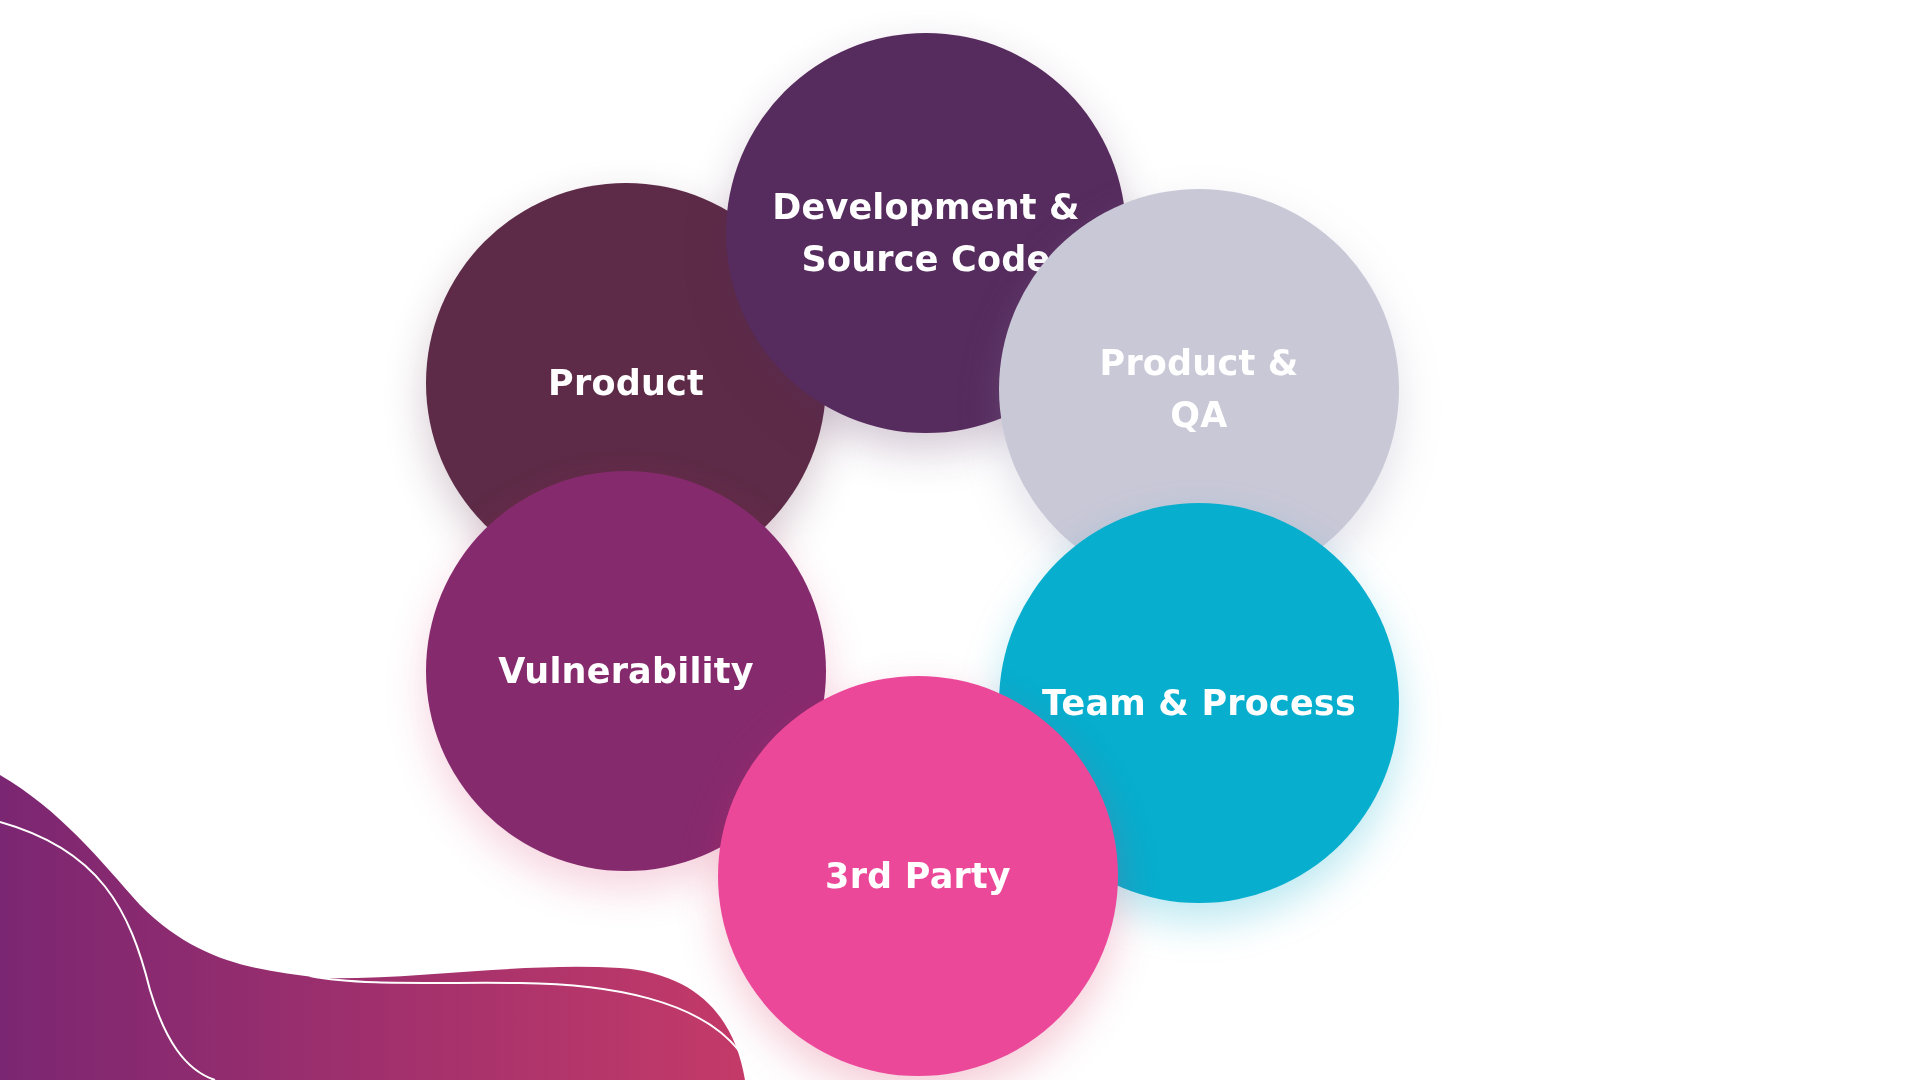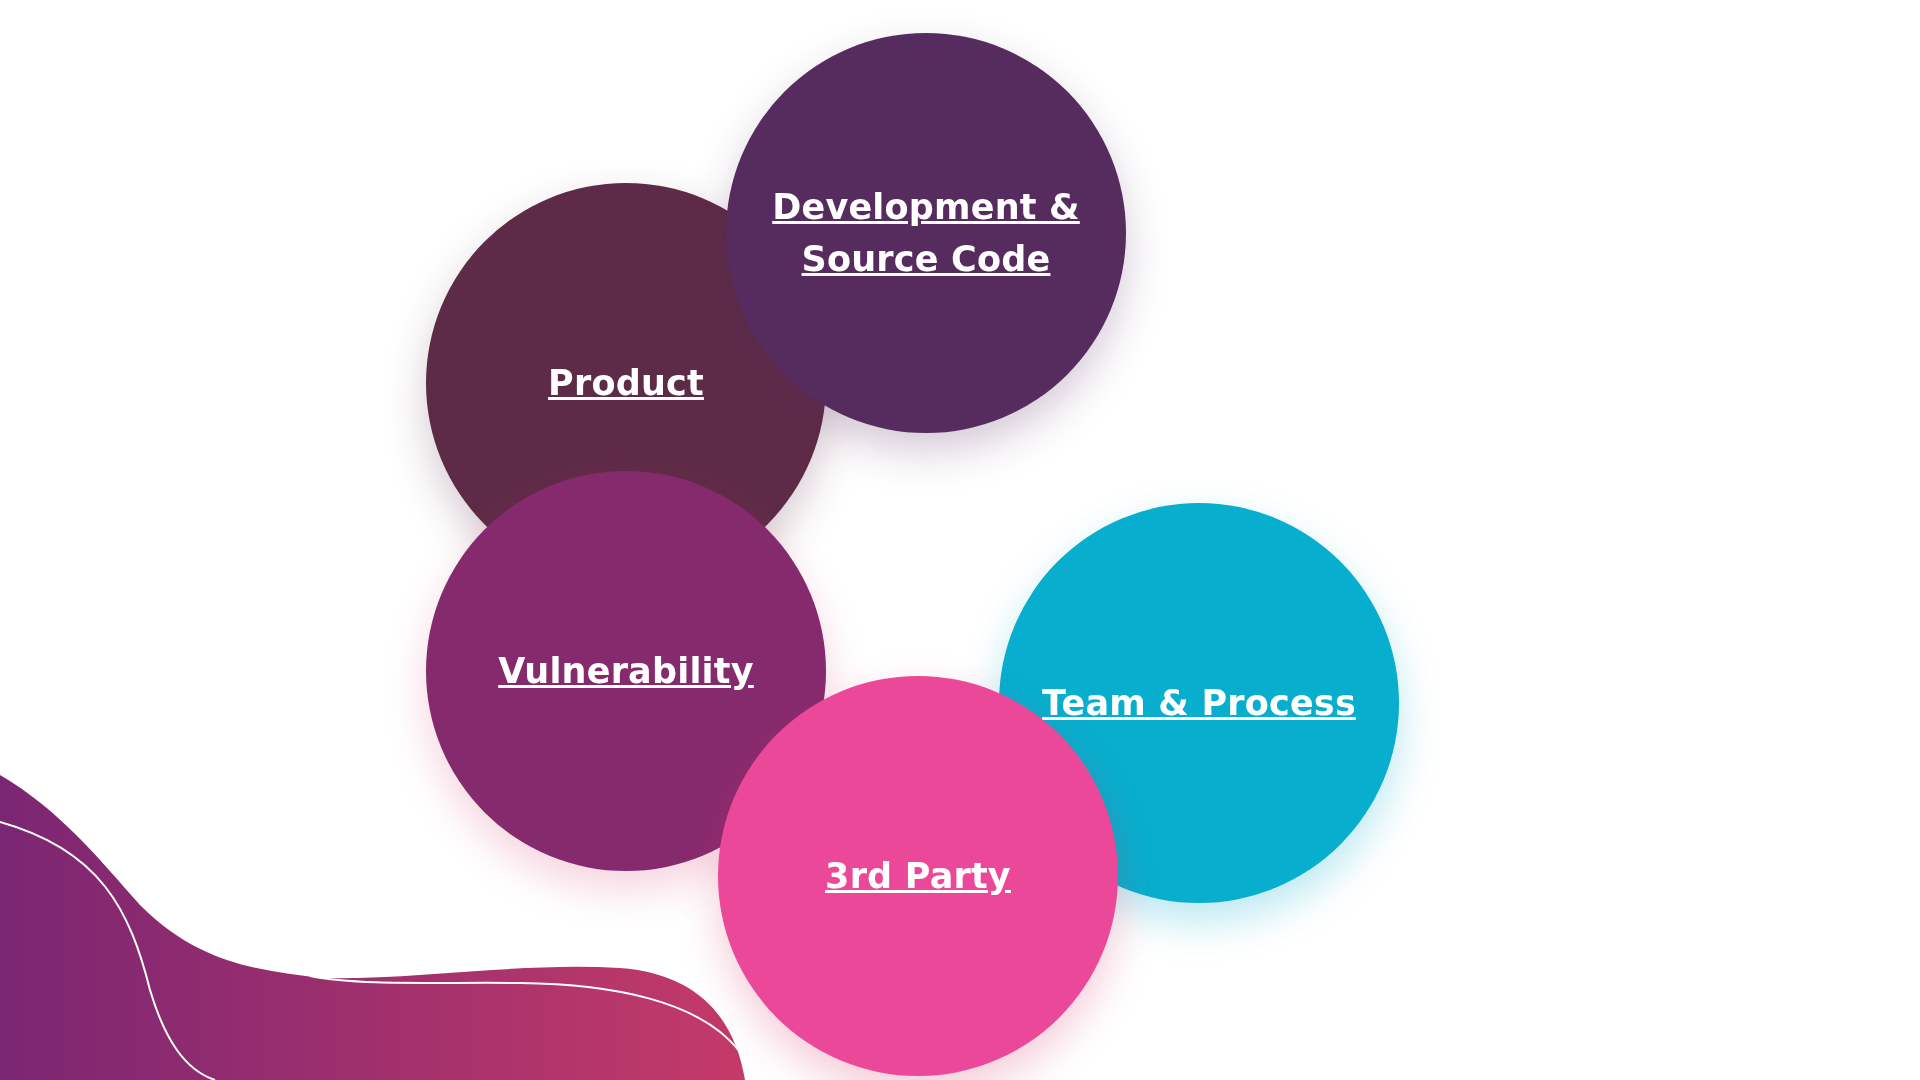--- a/index.html
+++ b/index.html
@@ -39,21 +39,20 @@
       font-weight: bold;
       font-size: 35px;
       line-height: 52px;
       letter-spacing: 0.2px;
       box-sizing: border-box;
       cursor: pointer;
     }
     .circle .label {
       white-space: pre-line;
       display: block;
-      text-decoration: underline;
     }
     .c-disaster {
       left: 426px; top: 183px;
       background: #5d2b47;
       box-shadow: 0 18px 40px rgba(93, 43, 71, 0.25);
       z-index: 1;
     }
     .c-dev {
       left: 726px; top: 33px;
       background: #562b5d;
@@ -105,20 +104,24 @@
 
   <div class="circle c-disaster">
     <span class="label">Product</span>
   </div>
 
   <div class="circle c-dev">
     <span class="label">Development &amp;
 Source Code</span>
   </div>
 
+  <div class="circle c-product">
+    <span class="label">Product &amp;
+QA</span>
+  </div>
 
   <div class="circle c-team">
     <span class="label">Team &amp; Process</span>
   </div>
 
   <div class="circle c-vuln">
     <span class="label">Vulnerability</span>
   </div>
 
   <div class="circle c-third">

